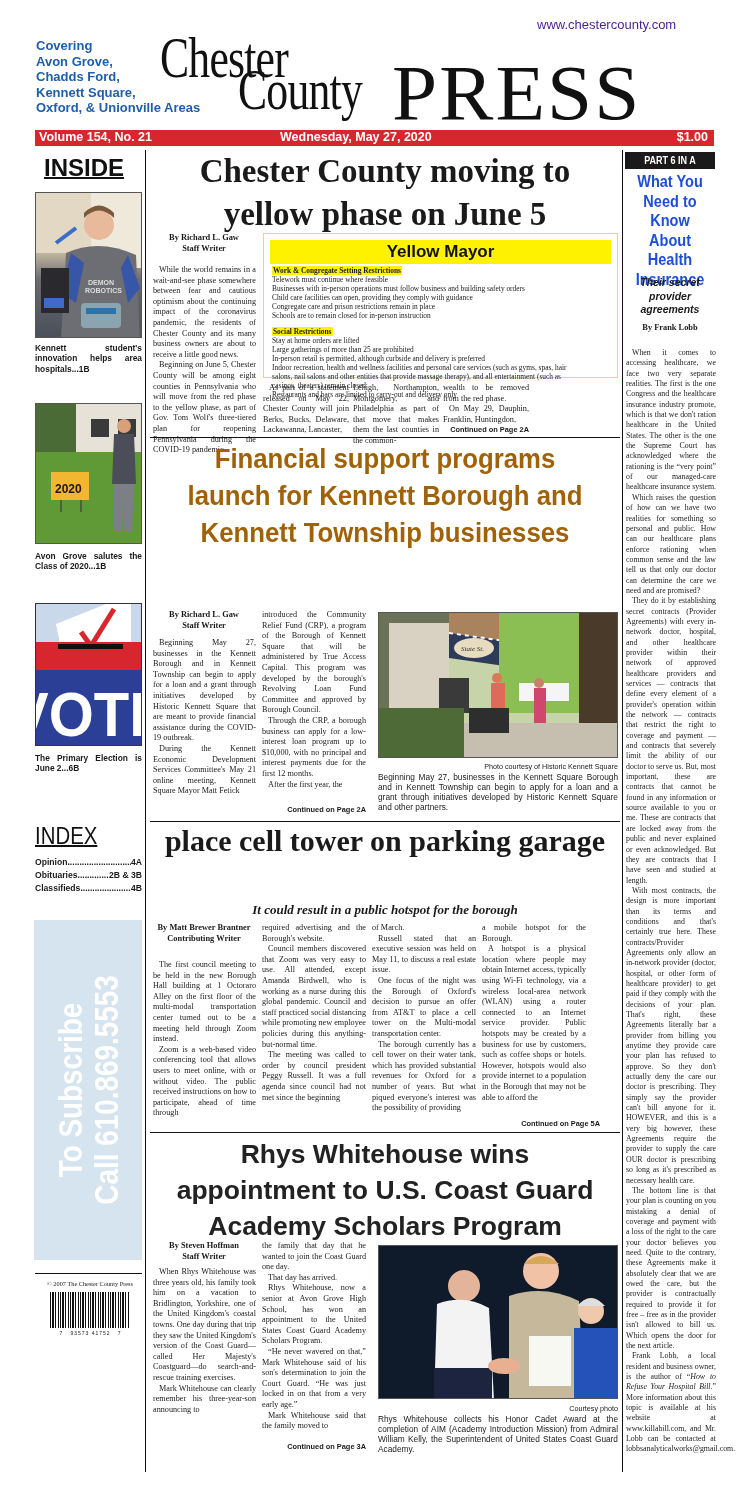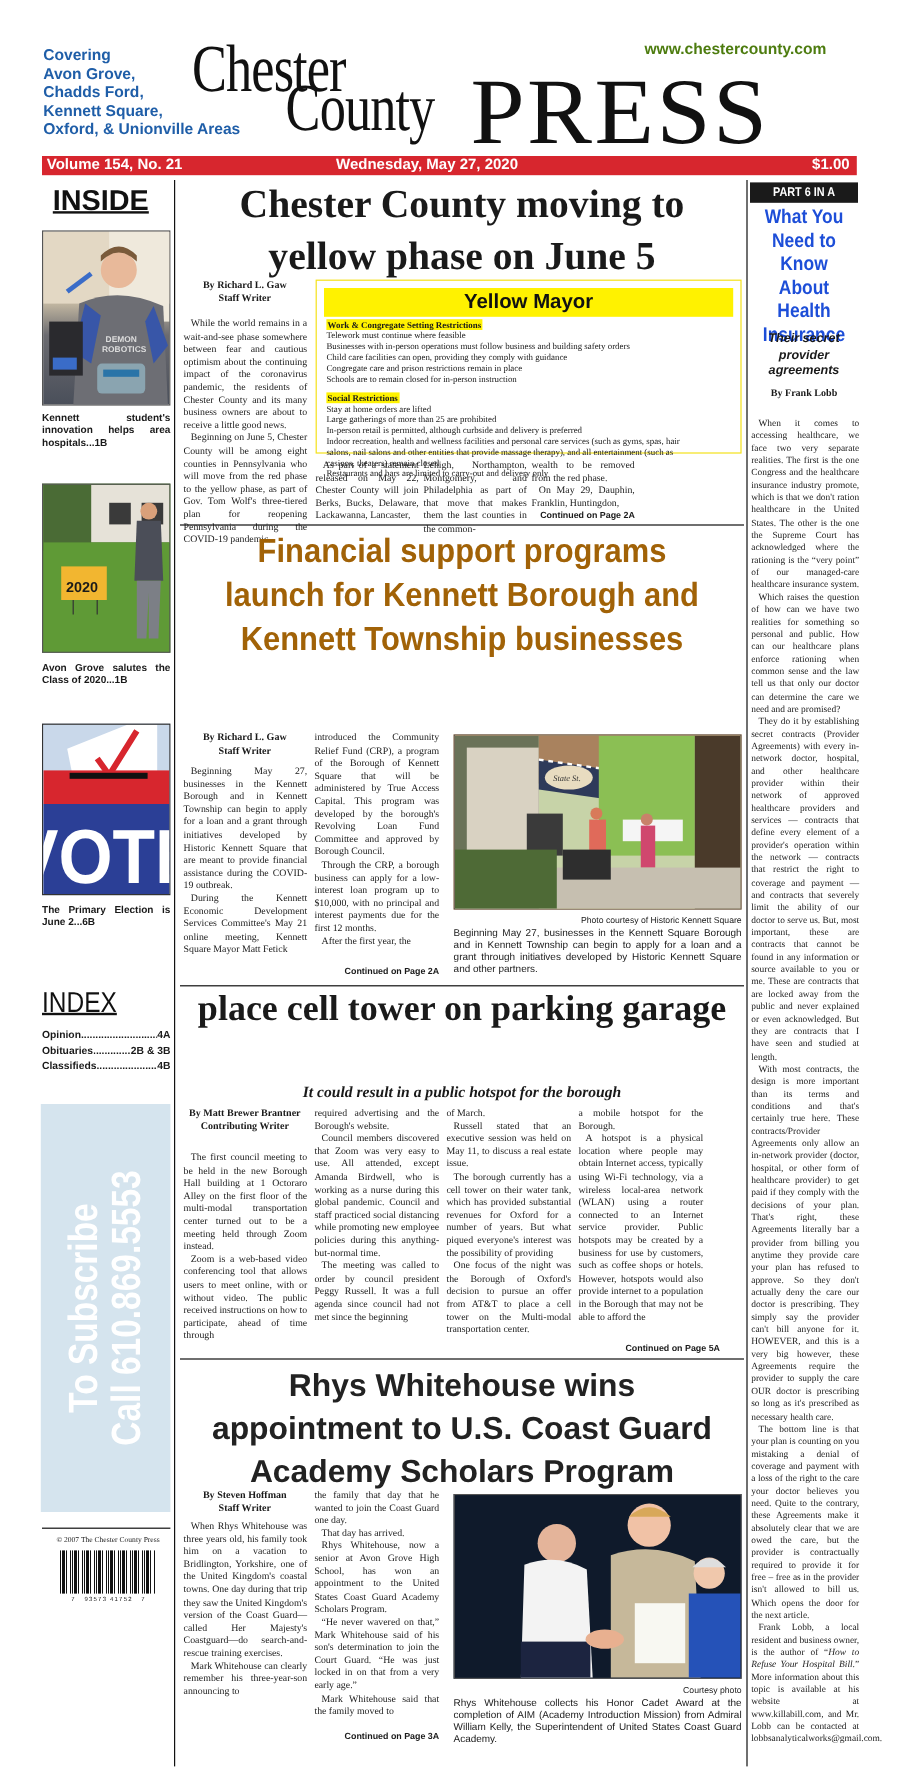--- a/index.html
+++ b/index.html
@@ -27,21 +27,21 @@
   <div>Covering</div>
   <div>Avon Grove,</div>
   <div>Chadds Ford,</div>
   <div>Kennett Square,</div>
   <div>Oxford, &amp; Unionville Areas</div>
 </div>
 
 <div class="abs serif" style="left:160px; top:30px; font-size:56px; line-height:56px; color:#111; transform:scaleX(0.78); transform-origin:left top; letter-spacing:-1px;">Chester</div>
 <div class="abs serif" style="left:238px; top:62px; font-size:56px; line-height:56px; color:#111; transform:scaleX(0.78); transform-origin:left top; letter-spacing:-1px;">County</div>
 <div class="abs serif" style="left:392px; top:54px; font-size:78px; line-height:78px; color:#111; letter-spacing:2px; transform:scaleX(1.04); transform-origin:left top;">PRESS</div>
-<div class="abs sans" style="left:537px; top:33px; font-size:13px; font-weight:bold; color:#4d7c0f;">www.chestercounty.com</div>
+<div class="abs sans" style="left:537px; top:17px; font-size:13px; font-weight:normal; color:#4c1d95;">www.chestercounty.com</div>
 
 <div class="abs" style="left:35px; top:130px; width:679px; height:16px; background:#d7262e;">
   <span class="abs sans" style="left:4px; top:0px; font-size:12.5px; font-weight:bold; color:#fff;">Volume 154, No. 21</span>
   <span class="abs sans" style="left:245px; top:0px; font-size:12.5px; font-weight:bold; color:#fff;">Wednesday, May 27, 2020</span>
   <span class="abs sans" style="right:6px; top:0px; font-size:12.5px; font-weight:bold; color:#fff;">$1.00</span>
 </div>
 
 <div class="vrule" style="left:145px; top:150px; height:1322px;"></div>
 <div class="vrule" style="left:622px; top:150px; height:1322px;"></div>
 
@@ -244,22 +244,22 @@
   <p>Zoom is a web-based video conferencing tool that allows users to meet online, with or without video. The public received instructions on how to participate, ahead of time through</p>
 </div>
 <div class="col body-text" style="left:262px; top:923px; width:104px;">
   <p style="text-indent:0;">required advertising and the Borough's website.</p>
   <p>Council members discovered that Zoom was very easy to use. All attended, except Amanda Birdwell, who is working as a nurse during this global pandemic. Council and staff practiced social distancing while promoting new employee policies during this anything-but-normal time.</p>
   <p>The meeting was called to order by council president Peggy Russell. It was a full agenda since council had not met since the beginning</p>
 </div>
 <div class="col body-text" style="left:372px; top:923px; width:104px;">
   <p style="text-indent:0;">of March.</p>
   <p>Russell stated that an executive session was held on May 11, to discuss a real estate issue.</p>
+  <p>One focus of the night was the Borough of Oxford's decision to pursue an offer from AT&amp;T to place a cell tower on the Multi-modal transportation center.</p>
   <p>The borough currently has a cell tower on their water tank, which has provided substantial revenues for Oxford for a number of years. But what piqued everyone's interest was the possibility of providing</p>
-  <p>One focus of the night was the Borough of Oxford's decision to pursue an offer from AT&amp;T to place a cell tower on the Multi-modal transportation center.</p>
 </div>
 <div class="col body-text" style="left:482px; top:923px; width:104px;">
   <p style="text-indent:0;">a mobile hotspot for the Borough.</p>
   <p>A hotspot is a physical location where people may obtain Internet access, typically using Wi-Fi technology, via a wireless local-area network (WLAN) using a router connected to an Internet service provider. Public hotspots may be created by a business for use by customers, such as coffee shops or hotels. However, hotspots would also provide internet to a population in the Borough that may not be able to afford the</p>
 </div>
 <div class="abs cont" style="left:482px; top:1119px; width:118px;">Continued on Page 5A</div>
 
 <div class="hrule" style="left:150px; top:1132px; width:470px;"></div>
 
 <div class="abs sans" style="left:150px; top:1136px; width:470px; text-align:center; font-size:26.5px; font-weight:bold; line-height:36px; color:#222;">

